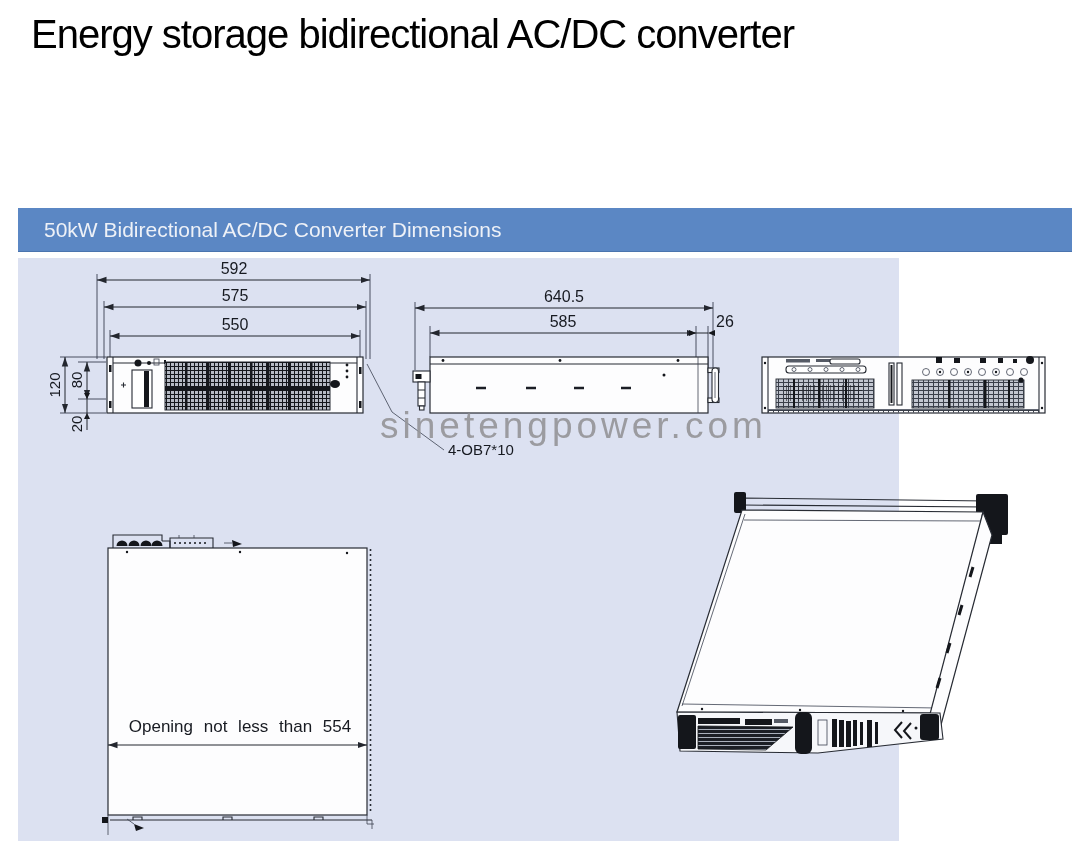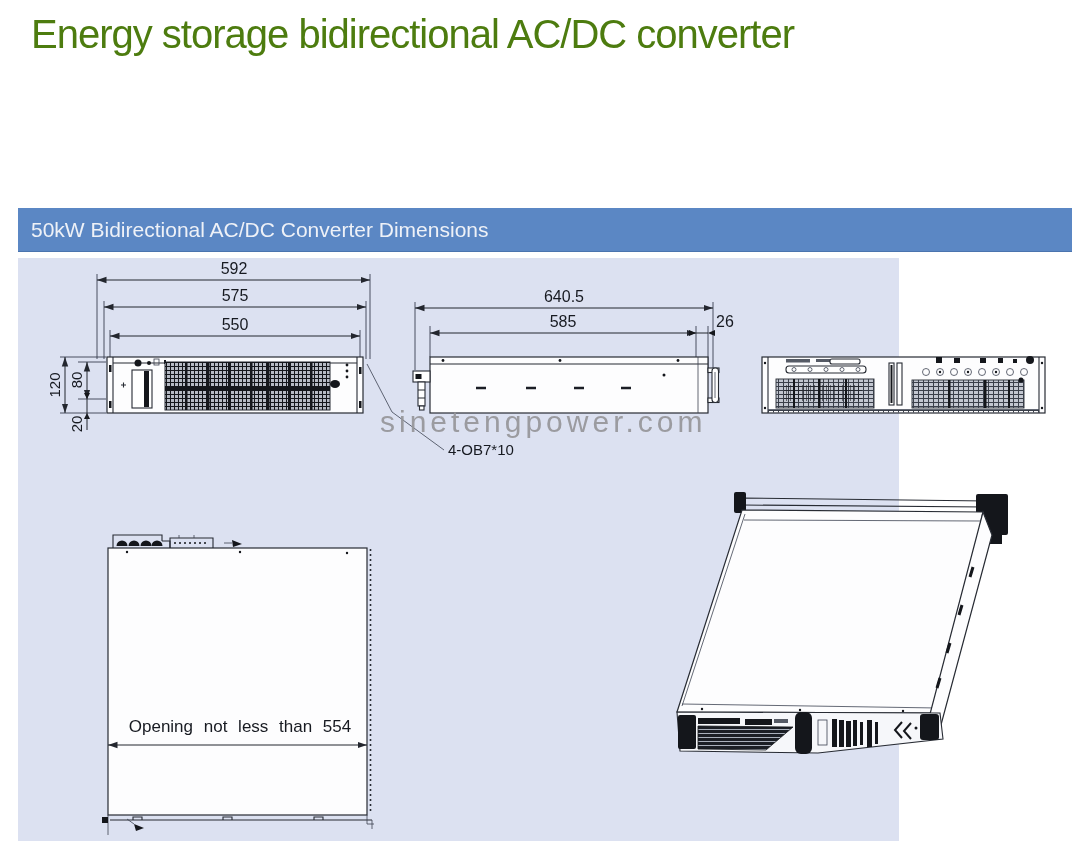--- a/index.html
+++ b/index.html
@@ -1,34 +1,34 @@
 <!DOCTYPE html>
 <html style="--header-bg: #5b87c4; --panel-bg: #dce1f1; --wm: #96969a;"><head>
 <meta charset="utf-8">
 <style>
   html,body{margin:0;padding:0;background:#ffffff;}
   body{width:1080px;height:847px;position:relative;font-family:"Liberation Sans",sans-serif;overflow:hidden;}
   .page-title{
     position:absolute;left:31px;top:12px;
-    font-size:40px;letter-spacing:-1px;color:#4d7c0f;font-weight:400;white-space:nowrap;
+    font-size:40px;letter-spacing:-1px;color:#000000;font-weight:400;white-space:nowrap;
   }
   .section-header{
     position:absolute;left:18px;top:208px;width:1054px;height:44px;
     background:var(--header-bg,#5b87c4);
-    color:#eef1f7;font-size:21px;line-height:44px;padding-left:13px;box-sizing:border-box;
+    color:#eef1f7;font-size:21px;line-height:44px;padding-left:26px;box-sizing:border-box;
     border-bottom:1px solid #4a74ae;white-space:nowrap;
   }
   .panel{
     position:absolute;left:18px;top:258px;width:881px;height:583px;
     background:var(--panel-bg,#dce1f1);
   }
   .panel svg{position:absolute;left:0;top:0;}
   .watermark{
     position:absolute;left:362px;top:147px;
-    font-size:30px;letter-spacing:4px;color:var(--wm,#96969a);opacity:.92;white-space:nowrap;
+    font-size:37px;letter-spacing:4px;color:var(--wm,#96969a);opacity:.92;white-space:nowrap;
   }
   
   .ln{stroke:#272b33;stroke-width:1.1;fill:none;}
   .thin{stroke:#3c4252;stroke-width:.8;fill:none;}
   .ext{stroke:#394050;stroke-width:.9;fill:none;}
   .dim{stroke:#23262e;stroke-width:1;fill:none;}
   .box{fill:#fdfdfe;stroke:#272b33;stroke-width:1.2;}
   .boxw{fill:#ffffff;stroke:#272b33;stroke-width:1.1;}
   .fd{fill:#14161b;stroke:none;}
   .fg{fill:#565b66;stroke:none;}

